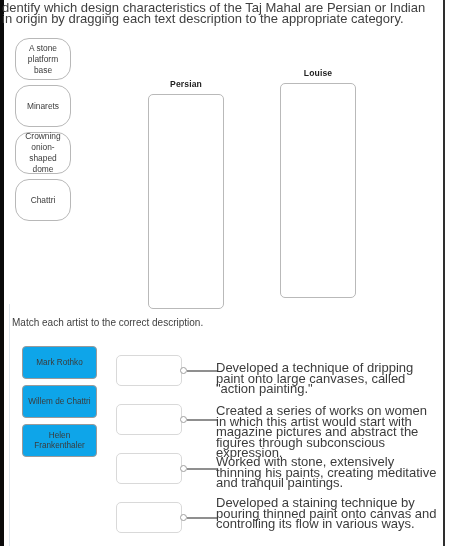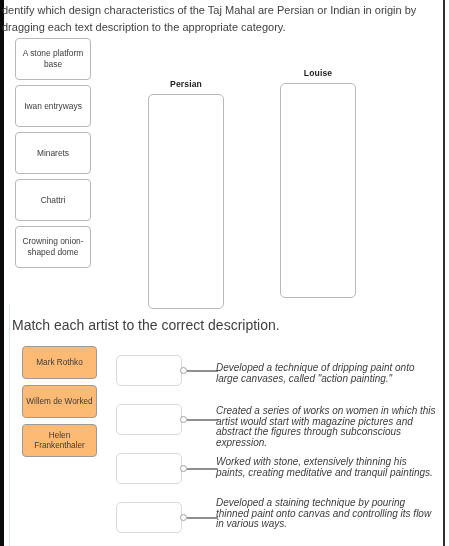--- a/index.html
+++ b/index.html
@@ -35,36 +35,36 @@
     left: 9px; top: 304px;
     width: 1px; height: 242px;
     background: #dfe7ee;
   }
 
   
   .intro {
     position: absolute;
     left: 2px; top: 2px;
     width: 432px;
-    font-size: 11px;
-    line-height: 17px;
+    font-size: 13px;
+    line-height: 11px;
     color: #3f3f3f;
   }
 
   .chips-col {
     position: absolute;
     left: 15px;
     top: 38px;
     width: 76px;
   }
   .chip {
     box-sizing: border-box;
-    width: 76px;
+    width: 56px;
     border: 1px solid #b8b8b8;
-    border-radius: 4px;
+    border-radius: 14px;
     background: #fff;
     margin-bottom: 5px;
     display: flex;
     align-items: center;
     justify-content: center;
     text-align: center;
     font-size: 8.4px;
     line-height: 11px;
     color: #3b3b3b;
     padding: 2px 3px;
@@ -91,37 +91,37 @@
     border-radius: 5px;
     background: #fff;
   }
   #cat-persian { left: 148px; margin-top: 11px; }
   #cat-indian  { left: 280px; }
 
   
   .match-intro {
     position: absolute;
     left: 12px; top: 317px;
-    font-size: 14px;
+    font-size: 10px;
     color: #3f3f3f;
   }
 
   .artists-col {
     position: absolute;
     left: 22px;
     top: 346px;
     width: 75px;
   }
   .artist-chip {
     box-sizing: border-box;
     width: 75px;
     height: 33px;
     border: 1px solid #9a9a9a;
     border-radius: 4px;
-    background: #fdba74;
+    background: #0ea5e9;
     display: flex;
     align-items: center;
     justify-content: center;
     text-align: center;
     font-size: 8.2px;
     line-height: 10px;
     color: #3b3b3b;
     margin-bottom: 6px;
     padding: 1px 2px;
   }
@@ -167,75 +167,71 @@
     background: #8f8f8f;
   }
 
   .descs {
     position: absolute;
     left: 216px;
     top: 357px;
     width: 222px;
   }
   .desc {
-    font-size: 10px;
+    font-size: 13px;
     line-height: 10.6px;
     color: #3c3c3c;
-    font-style: italic;
   }
   .desc.d0 { position:absolute; top: 6px;  }
   .desc.d1 { position:absolute; top: 49px; }
   .desc.d2 { position:absolute; top: 100px; }
   .desc.d3 { position:absolute; top: 141px; }
 </style>
 </head>
 <body>
 
 <div class="edge-left"></div>
 <div class="edge-right"></div>
 <div class="section2-rule"></div>
 
 <div class="intro">dentify which design characteristics of the Taj Mahal are Persian or Indian in origin by dragging each text description to the appropriate category.</div>
 
 <div class="chips-col">
   <div class="chip h1">
     <span>A stone platform base</span>
   </div>
   <div class="chip h1">
-    <span>Iwan entryways</span>
-  </div>
-  <div class="chip h1">
     <span>Minarets</span>
   </div>
   <div class="chip h1">
+    <span>Crowning onion-shaped dome</span>
+  </div>
+  <div class="chip h1">
     <span>Chattri</span>
-  </div>
-  <div class="chip h1">
-    <span>Crowning onion-shaped dome</span>
   </div>
 </div>
 
 <div class="cat" id="cat-persian">
   <div class="cat-label">Persian</div>
   <div class="cat-box"></div>
 </div>
 
 <div class="cat" id="cat-indian">
   <div class="cat-label">Louise</div>
   <div class="cat-box"></div>
 </div>
 
 <div class="match-intro">Match each artist to the correct description.</div>
 
 <div class="artists-col">
   <div class="artist-chip">
     <span>Mark Rothko</span>
   </div>
   <div class="artist-chip">
-    <span>Willem de Worked</span>
+    <span>Willem de Chattri</span>
   </div>
   <div class="artist-chip">
     <span>Helen Frankenthaler</span>
   </div>
 </div>
 
 <div class="drops">
   <div class="drop-row">
     <div class="drop-box"></div>
     <div class="connector">

